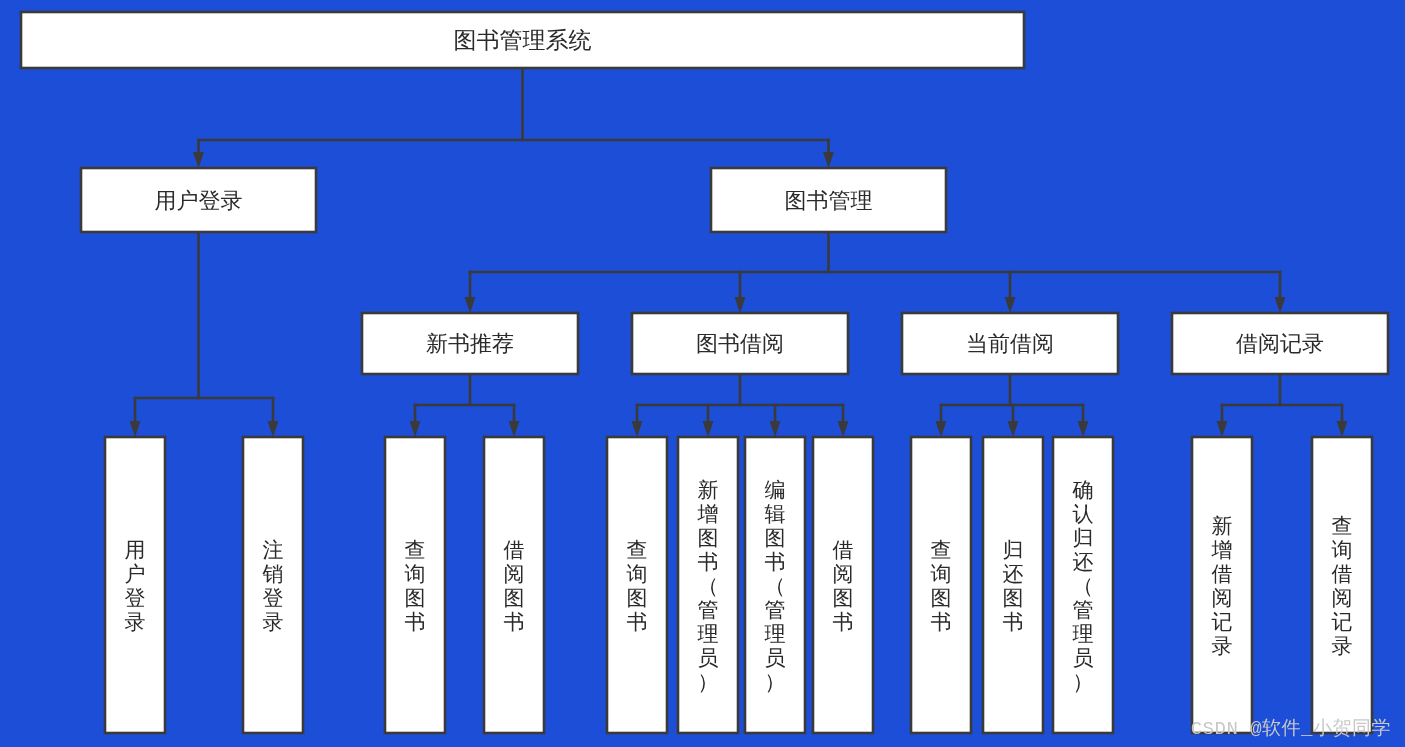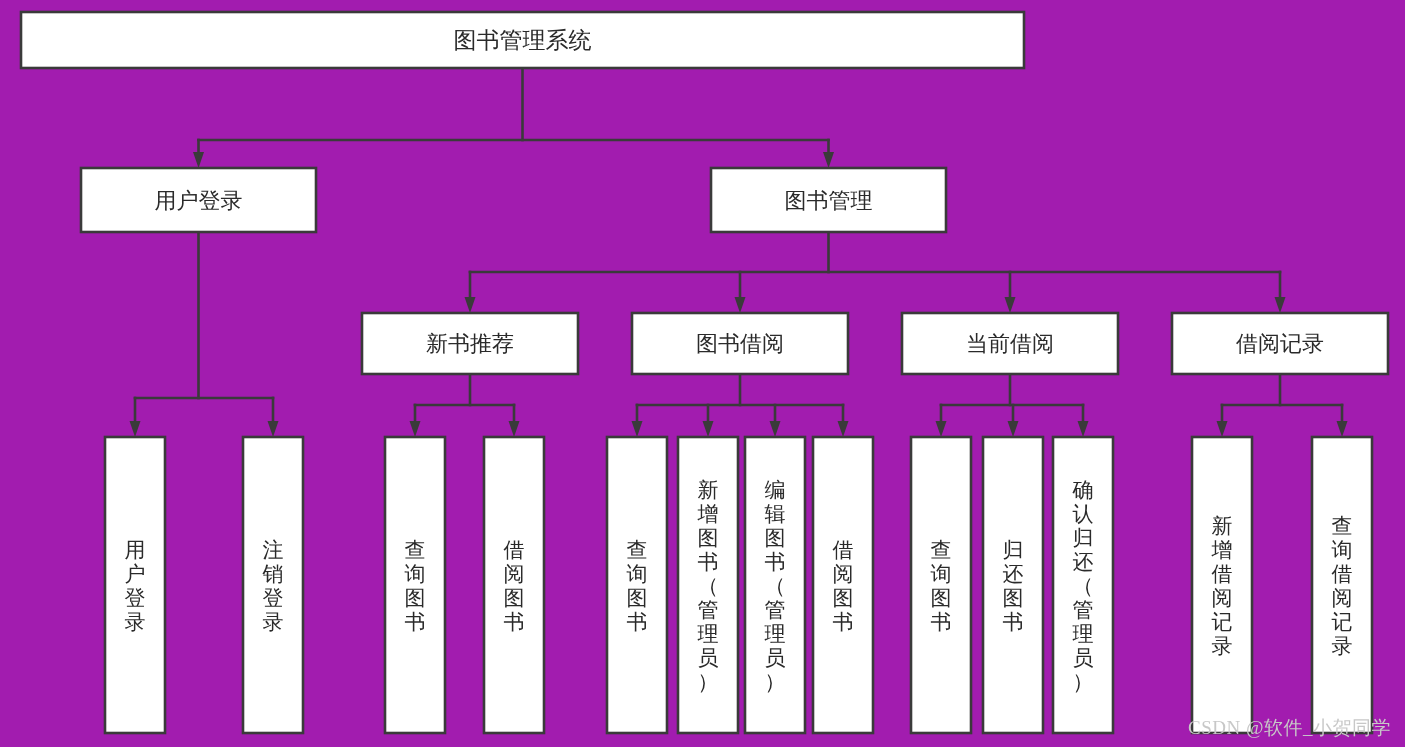--- a/index.html
+++ b/index.html
@@ -7,21 +7,21 @@
     padding: 0;
     background: #ffffff;
   }
   body {
     font-family: "Liberation Sans", "DejaVu Sans", sans-serif;
   }
   #diagram-root {
     position: relative;
     width: 1405px;
     height: 747px;
-    background: #a21caf;
+    background: #1d4ed8;
     overflow: hidden;
   }
   svg#tree-svg {
     position: absolute;
     left: 0;
     top: 0;
     width: 1405px;
     height: 747px;
     display: block;
   }
@@ -37,21 +37,21 @@
     stroke-linecap: square;
   }
   .arrow-head {
     fill: #3a3a3a;
     stroke: none;
   }
   .watermark-text {
     position: absolute;
     right: 14px;
     bottom: 6px;
-    font-family: Liberation Serif, serif;
+    font-family: Liberation Mono, monospace;
     font-size: 19px;
     color: #c8c8c8;
     white-space: nowrap;
     letter-spacing: 0.5px;
   }
 </style>
 </head>
 <body>
 
 <div id="diagram-root">

